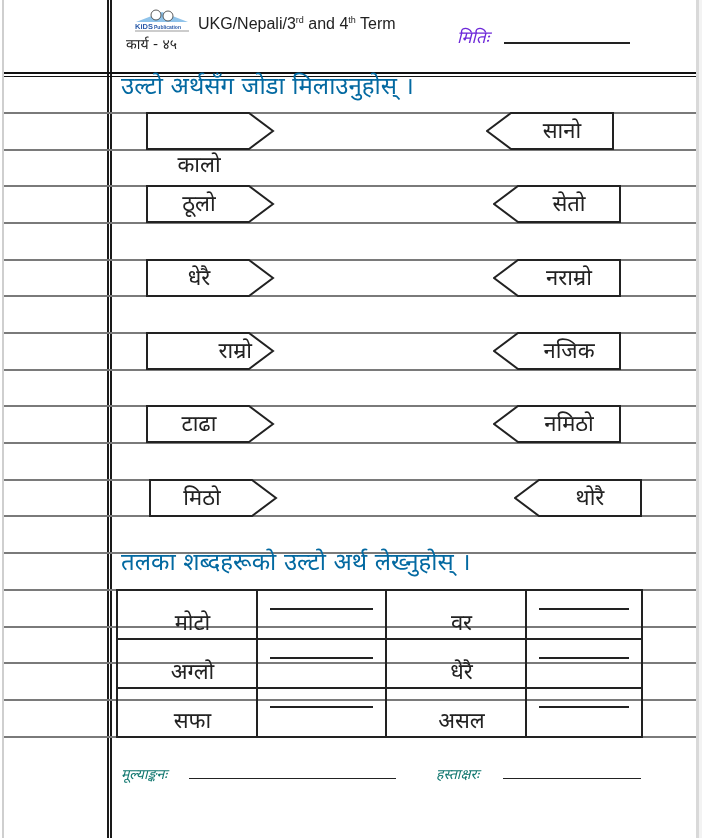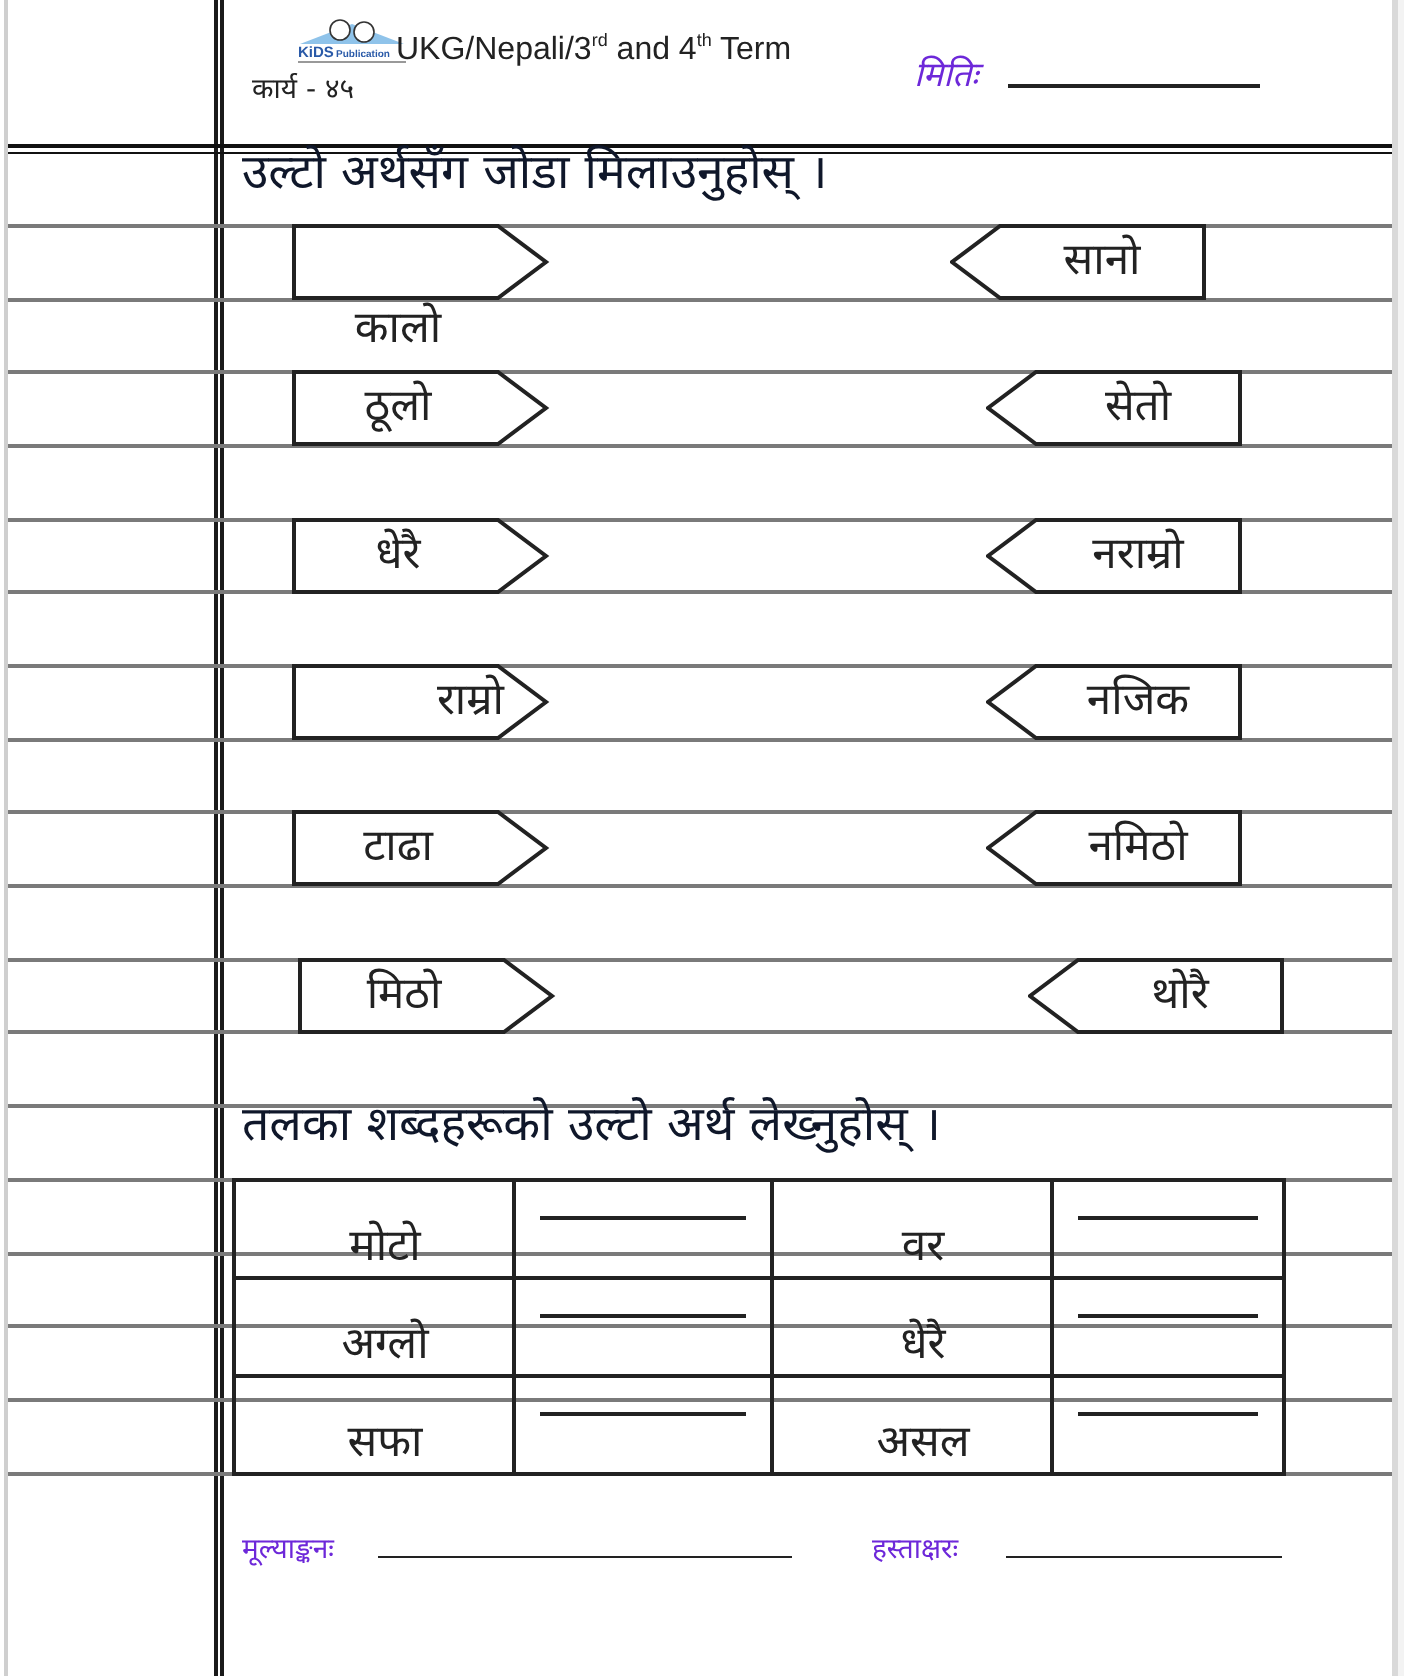--- a/index.html
+++ b/index.html
@@ -9,39 +9,39 @@
     font-family:"DejaVu Sans", sans-serif;
     color:#1a1a1a;
   }
   .page-edge-left { position:absolute; left:2px; top:0; width:2px; height:838px; background:#cfcfcf; }
   .page-edge-right { position:absolute; left:696px; top:0; width:3px; height:838px; background:#d9d9d9; }
   .page-edge-right-fill { position:absolute; left:699px; top:0; width:3px; height:838px; background:#f3f3f3; }
   .margin-v { position:absolute; top:0; width:1.5px; height:838px; background:#1a1a1a; }
   .rule { position:absolute; left:4px; width:692px; height:1.5px; background:#7a7a7a; }
   .rule-double { position:absolute; left:4px; width:692px; height:1.5px; background:#111; }
 
-  .header-logo { position:absolute; left:146px; top:6px; width:60px; height:28px; }
+  .header-logo { position:absolute; left:132px; top:6px; width:60px; height:28px; }
   .header-title { position:absolute; left:198px; top:15px; font-family:"Liberation Sans", sans-serif; font-size:16px; color:#222; white-space:nowrap; }
   .header-title sup { font-size:9px; }
   .activity-no { position:absolute; left:126px; top:34px; font-size:14px; font-weight:normal; color:#222; white-space:nowrap; }
   .date-label { position:absolute; left:457px; top:25px; font-size:17px; font-style:italic; color:#6d28d9; white-space:nowrap; }
   .date-line { position:absolute; left:504px; top:42px; width:126px; height:1.5px; background:#222; }
 
-  .instruction { position:absolute; left:121px; font-size:24px; color:#0f172a; white-space:nowrap; line-height:1; }
+  .instruction { position:absolute; left:121px; font-size:24px; color:#0369a1; white-space:nowrap; line-height:1; }
 
   .arrow-box { position:absolute; width:128px; height:38px; }
   .arrow-box svg { position:absolute; left:0; top:0; }
   .arrow-box .word { position:absolute; top:0; height:38px; line-height:38px; font-size:22px; color:#222; text-align:center; }
 
   .answer-table { position:absolute; left:116px; top:589px; width:527px; height:147px; border-collapse:collapse; }
   .answer-table td { border:2.5px solid #222; height:45px; padding:0; position:relative; text-align:center; font-size:22px; color:#222; vertical-align:bottom; }
   .answer-table td.word-cell { padding-bottom:2px;padding-left:11px; }
   .answer-table .blank { position:absolute; left:12px; right:12px; top:17px; height:1.5px; background:#222; }
 
-  .footer-label { position:absolute; top:764px; font-size:14px; color:#6d28d9; white-space:nowrap; }
+  .footer-label { position:absolute; top:764px; font-size:14px; font-style:italic; color:#0f766e; white-space:nowrap; }
   .footer-line { position:absolute; top:778px; height:1.2px; background:#222; }
 </style>
 </head>
 <body>
 
 <div class="page-edge-left"></div>
 <div class="page-edge-right"></div>
 <div class="page-edge-right-fill"></div>
 
 <div class="margin-v" style="left:107px;"></div>
@@ -89,21 +89,21 @@
 
 <div class="instruction" style="top:74px;">उल्टो अर्थसँग जोडा मिलाउनुहोस् ।</div>
 
 <div id="match-area">
     <div class="arrow-box" style="left: 146px; top: 112px;">
       <svg width="130" height="40">
         <path d="M1 1 L103 1 L127 19 L103 37 L1 37 Z" fill="#fff" stroke="#222" stroke-width="2"></path>
       </svg>
       <span class="word" style="left:0;width:106px;margin-top:34px;">कालो</span>
     </div>
-    <div class="arrow-box" style="left: 475px; top: 112px;">
+    <div class="arrow-box" style="left: 486px; top: 112px;">
       <svg width="130" height="40">
         <path d="M127 1 L25 1 L1 19 L25 37 L127 37 Z" fill="#fff" stroke="#222" stroke-width="2"></path>
       </svg>
       <span class="word" style="left:24px;width:104px;">सानो</span>
     </div>
     <div class="arrow-box" style="left: 146px; top: 185px;">
       <svg width="130" height="40">
         <path d="M1 1 L103 1 L127 19 L103 37 L1 37 Z" fill="#fff" stroke="#222" stroke-width="2"></path>
       </svg>
       <span class="word" style="left:0;width:106px;">ठूलो</span>

